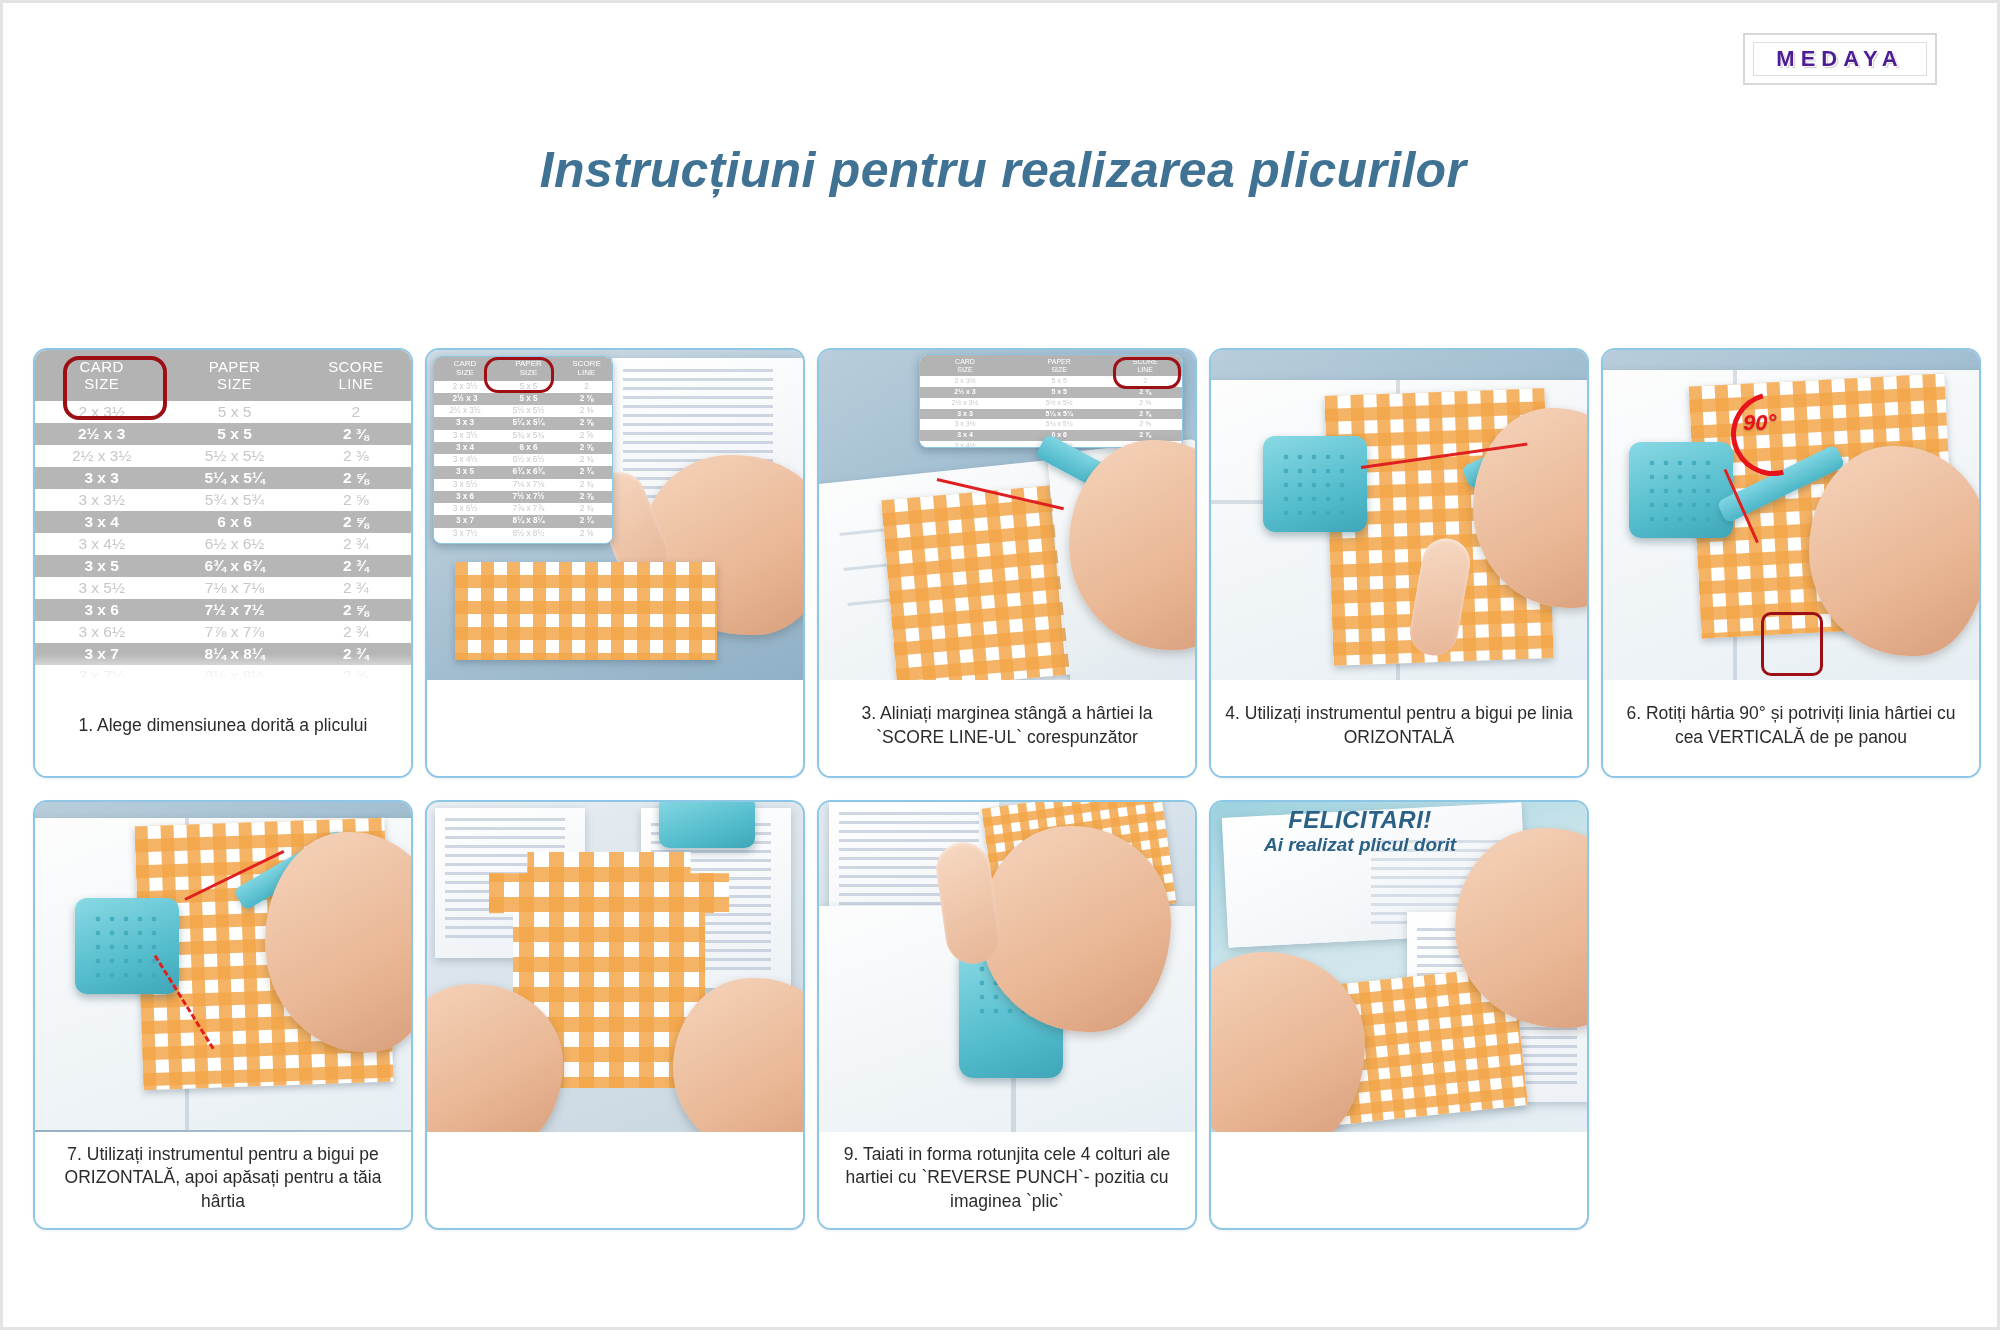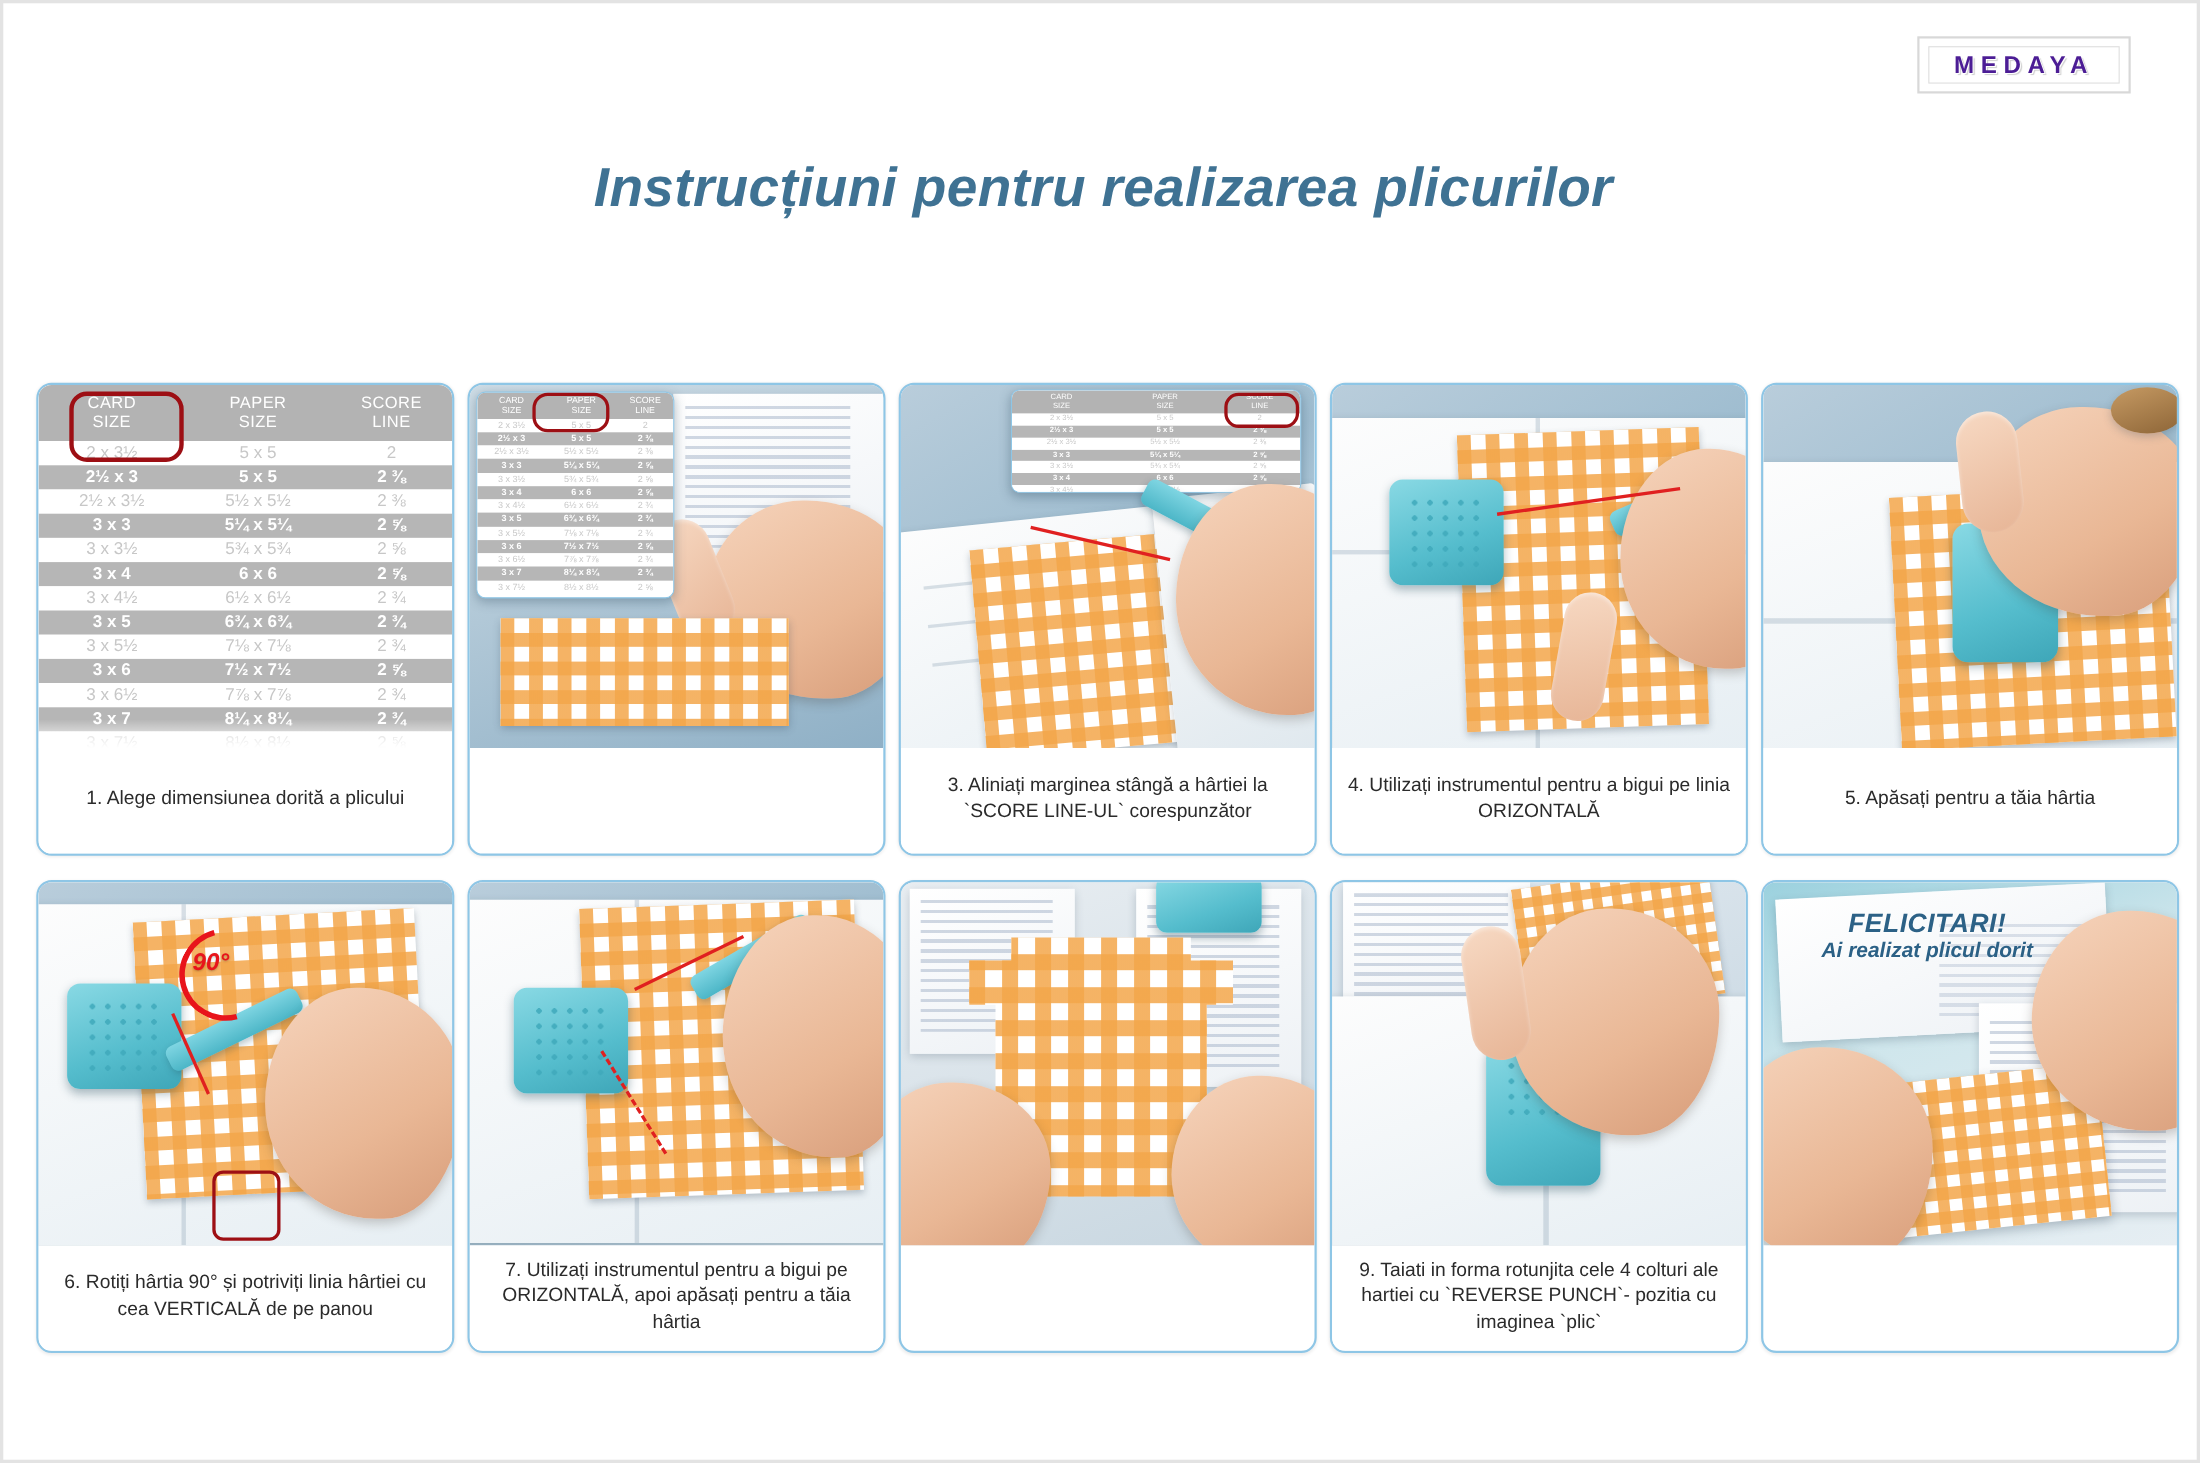--- a/index.html
+++ b/index.html
@@ -516,37 +516,20 @@
           <div class="tool-dots" style="left:68px;top:100px;width:72px;height:66px;"></div>
           <div class="stylus" style="left:250px;top:92px;width:120px;height:24px;transform:rotate(-24deg);"></div>
           <div class="hand" style="left:262px;top:58px;width:170px;height:200px;"></div>
           <div class="finger" style="left:205px;top:188px;width:48px;height:118px;transform:rotate(10deg);"></div>
           <div class="red-line" style="left:150px;top:116px;width:168px;transform:rotate(-8deg);"></div>
         </div>
       </div>
       <div class="cap">4. Utilizați instrumentul pentru a bigui pe linia ORIZONTALĂ</div>
     </div>
 
-    <div class="card">
-      <div class="photo">
-        <div class="scene">
-          <div class="bg-desk"></div>
-          <div class="board" style="left:-30px;top:70px;width:440px;height:270px;"></div>
-          <div class="board-lines" style="left:0px;top:212px;width:380px;height:5px;"></div>
-          <div class="gingham" style="left:120px;top:96px;width:250px;height:230px;transform:rotate(-3deg);"></div>
-          <div class="tool-body" style="left:172px;top:126px;width:96px;height:126px;border-radius:14px;"></div>
-          <div class="red-circle-btn" style="left:186px;top:74px;width:62px;height:44px;"></div>
-          <div class="red-arrow" style="left:202px;top:126px;"></div>
-          <div class="hand" style="left:196px;top:20px;width:200px;height:190px;"></div>
-          <div class="finger" style="left:178px;top:24px;width:56px;height:110px;transform:rotate(-6deg);"></div>
-          <div class="board" style="left:316px;top:2px;width:66px;height:42px;border-radius:50%;background:linear-gradient(160deg,#c69a63,#8d6537);"></div>
-        </div>
-      </div>
-      <div class="cap">5. Apăsați pentru a tăia hârtia</div>
-    </div>
 
     <div class="card">
       <div class="photo">
         <div class="scene">
           <div class="bg-desk"></div>
           <div class="board" style="left:-30px;top:20px;width:440px;height:310px;"></div>
           <div class="board-lines" style="left:130px;top:20px;width:4px;height:310px;"></div>
           <div class="gingham" style="left:92px;top:30px;width:256px;height:252px;transform:rotate(-3deg);"></div>
           <div class="tool-body" style="left:26px;top:92px;width:104px;height:96px;"></div>
           <div class="tool-dots" style="left:42px;top:106px;width:72px;height:66px;"></div>
@@ -613,21 +596,21 @@
       </div>
       <div class="cap">9. Taiati in forma rotunjita cele 4 colturi ale hartiei cu `REVERSE PUNCH`- pozitia cu imaginea `plic`</div>
     </div>
 
     <div class="card">
       <div class="photo">
         <div class="scene">
           <div class="bg-desk" style="background:linear-gradient(160deg,#9bd1de,#cfe6ec 40%,#e6eef3);"></div>
           <div class="paper-sheet" style="left:14px;top:8px;width:300px;height:130px;transform:rotate(-3deg);"></div>
           <div class="doc-lines" style="left:160px;top:36px;width:140px;height:86px;opacity:.4;"></div>
-          <div class="congrats" style="left:24px;top:24px;width:250px;">
+          <div class="congrats" style="left:24px;top:4px;width:250px;">
             <div class="c1">FELICITARI!</div>
             <div class="c2">Ai realizat plicul dorit</div>
           </div>
           <div class="paper-sheet" style="left:196px;top:110px;width:190px;height:190px;"></div>
           <div class="doc-lines" style="left:206px;top:122px;width:160px;height:160px;"></div>
           <div class="envelope-shape" style="left:110px;top:174px;width:200px;height:140px;transform:rotate(-6deg);background-size:22px 22px,22px 22px;"></div>
           <div class="hand" style="left:-36px;top:150px;width:190px;height:200px;"></div>
           <div class="hand" style="left:244px;top:26px;width:190px;height:200px;"></div>
         </div>
       </div>

